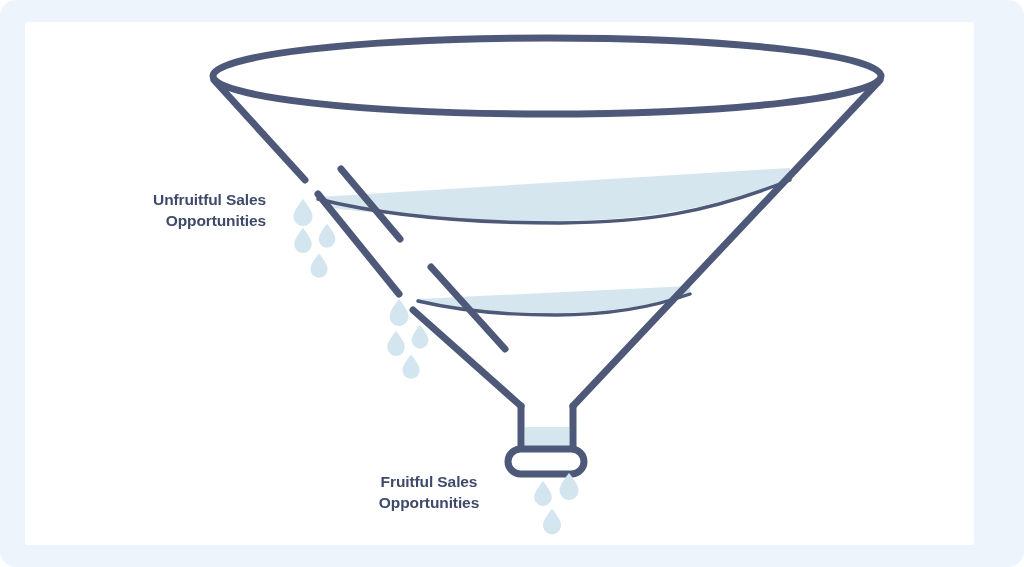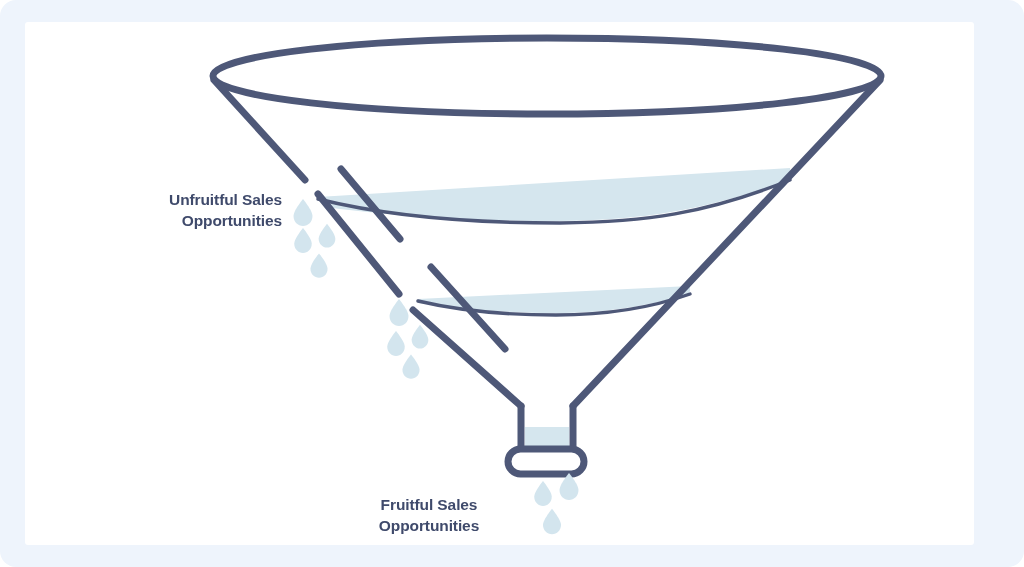--- a/index.html
+++ b/index.html
@@ -43,28 +43,28 @@
     position: absolute;
     color: #3f4a6b;
     font-family: "Liberation Sans", sans-serif;
     font-size: 15.5px;
     font-weight: bold;
     line-height: 1.33;
     letter-spacing: -0.1px;
     white-space: pre-line;
   }
   #label-unfruitful {
-    left: 100px;
+    left: 84px;
     top: 190px;
     width: 182px;
     text-align: right;
   }
   #label-fruitful {
     left: 350px;
-    top: 495px;
+    top: 472px;
     width: 158px;
     text-align: center;
   }
 </style>
 </head>
 <body>
 
 <div class="frame">
   <div class="card"></div>
 

